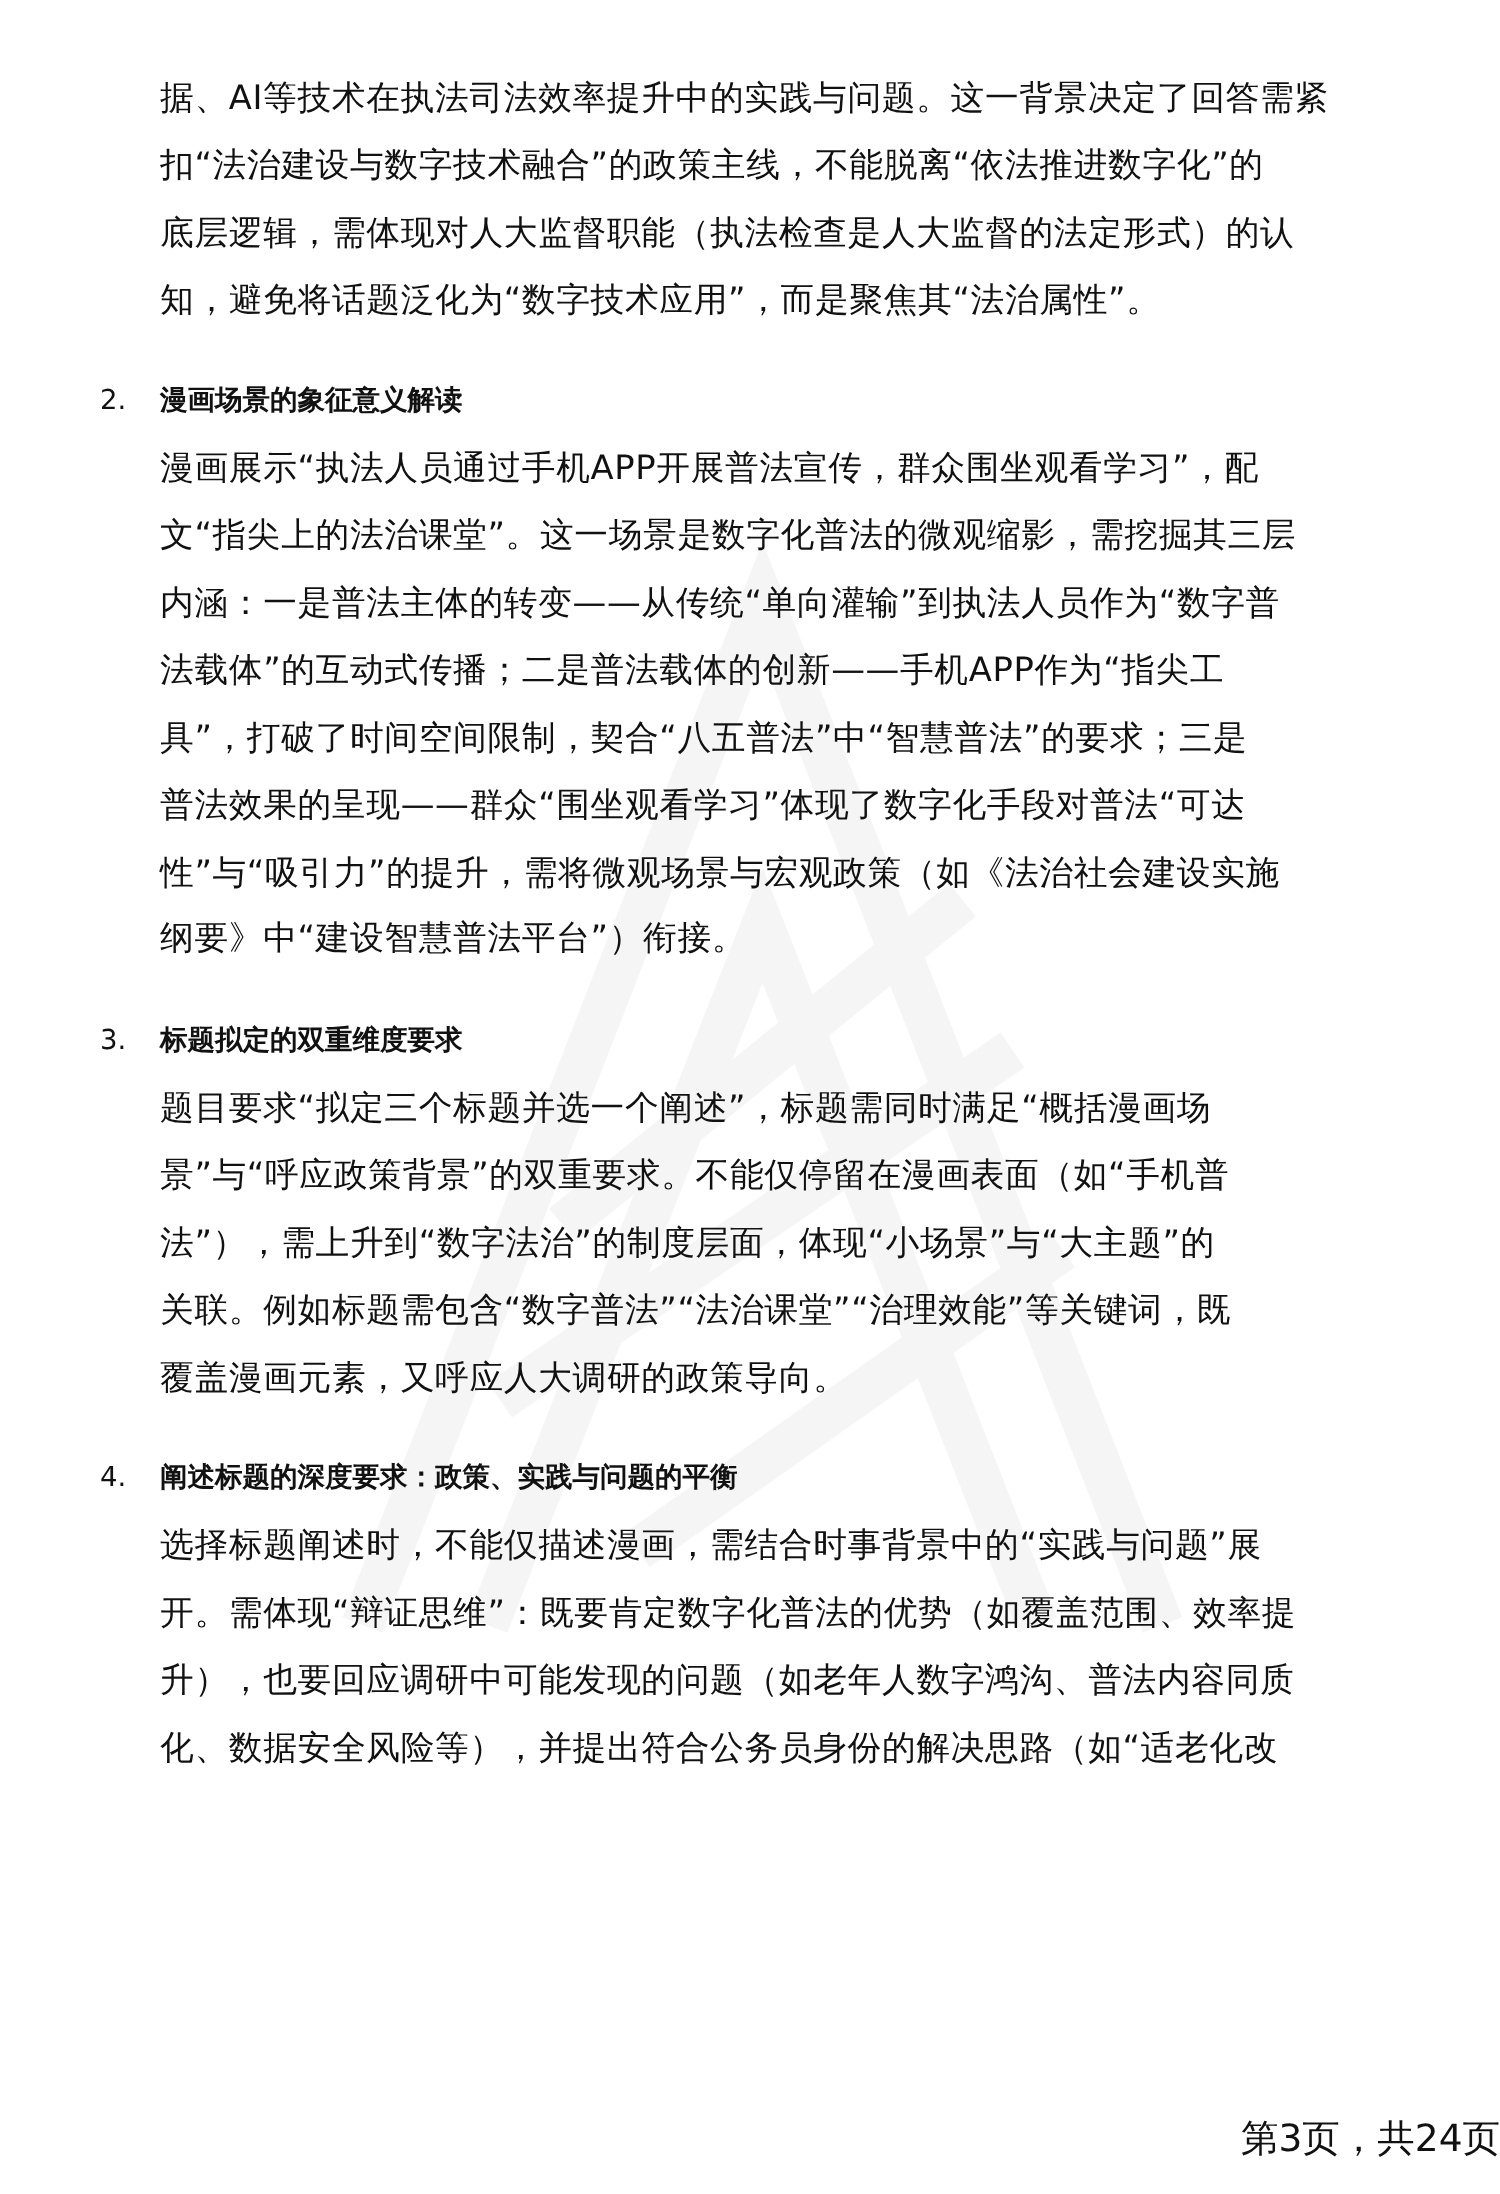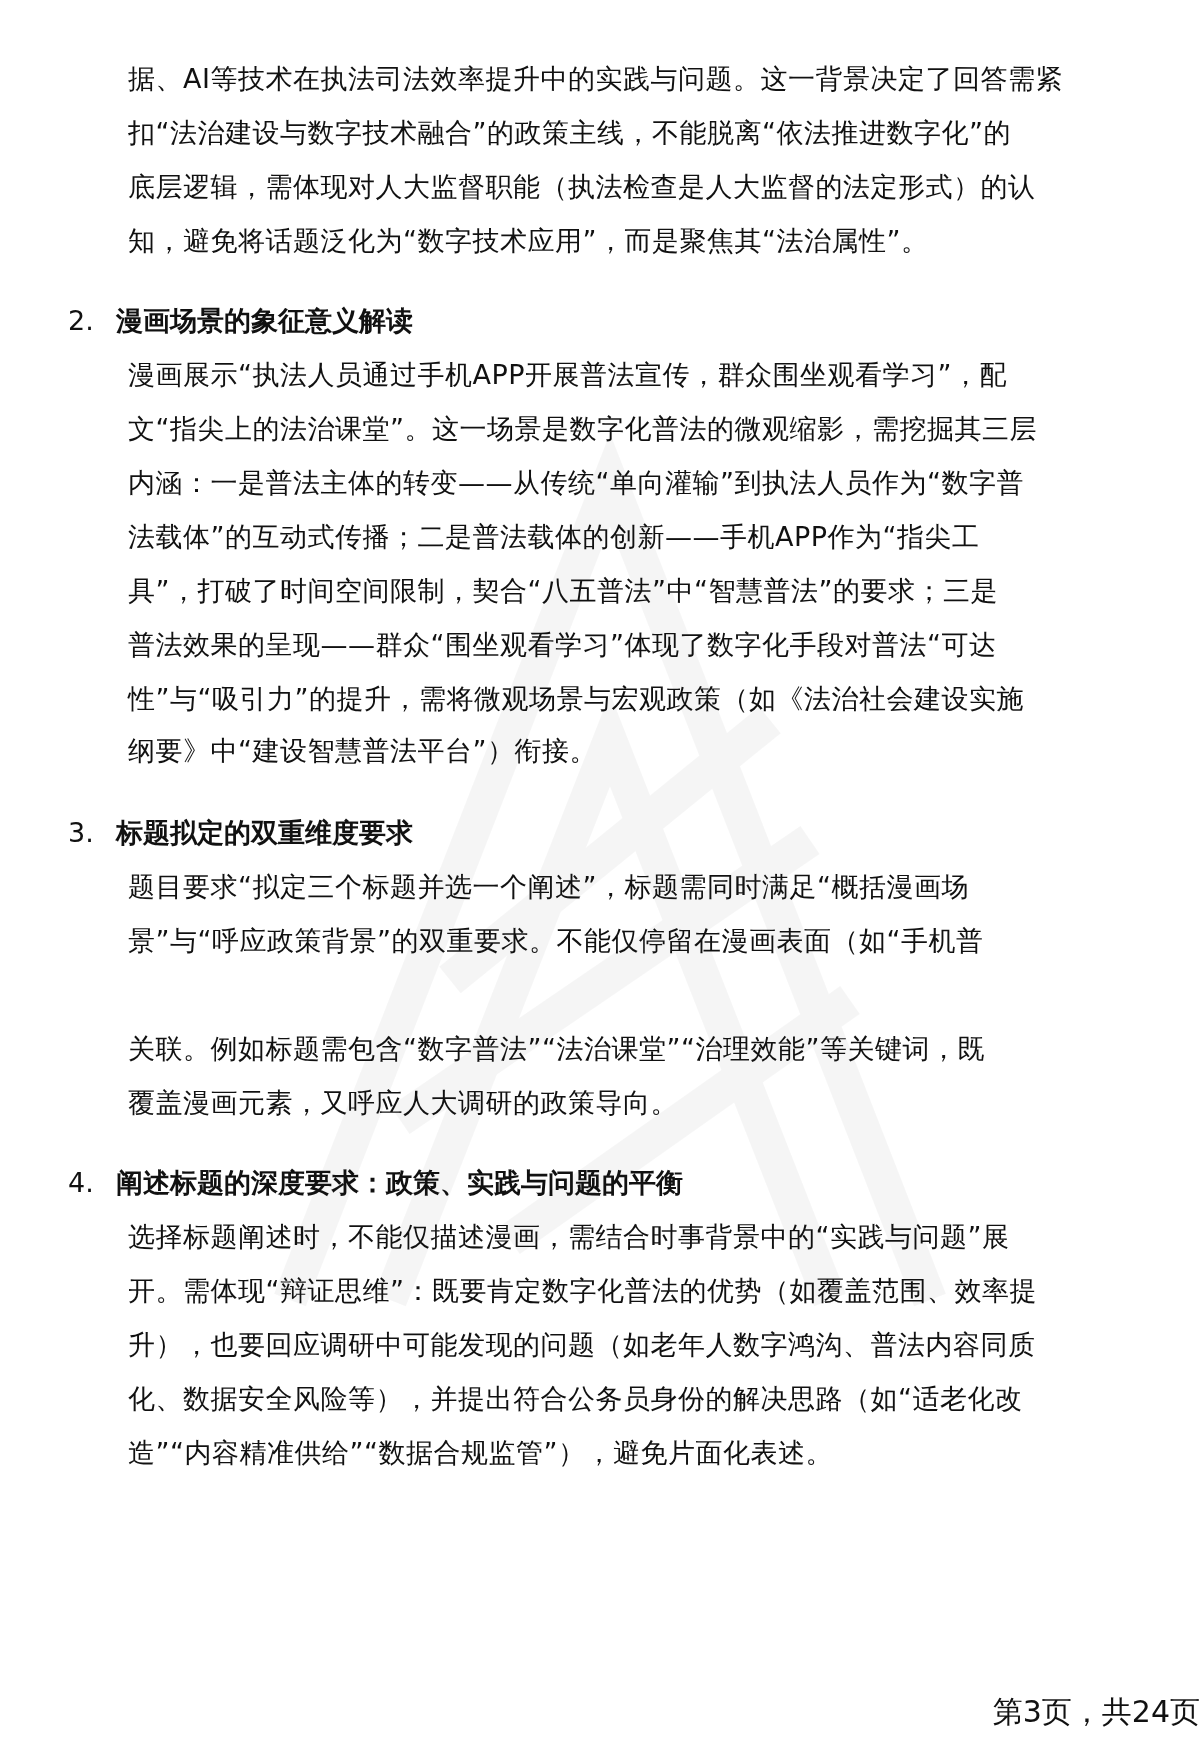--- a/index.html
+++ b/index.html
@@ -3,21 +3,21 @@
 <meta charset="utf-8">
 <style>
   html, body { margin: 0; padding: 0; background: #ffffff; }
   body { width: 1200px; height: 1755px; position: relative; overflow: hidden;
          font-family: "DejaVu Sans", "Liberation Sans", sans-serif; color: #111111; }
   .page { position: absolute; left: 0; top: 0; width: 1200px; height: 1755px; }
   .watermark { position: absolute; left: 250px; top: 420px; width: 720px; height: 900px;
                pointer-events: none; opacity: 0.09; }
   .line { position: absolute; left: 128px; font-size: 27px; line-height: 34px;
           white-space: nowrap; letter-spacing: 0.5px; }
-  .heading { position: absolute; left: 68px; font-size: 27px; line-height: 34px;
+  .heading { position: absolute; left: 80px; font-size: 22px; line-height: 34px;
              font-weight: bold; white-space: nowrap; }
   .heading .num { font-weight: normal; display: inline-block; width: 48px; }
   .footer { position: absolute; left: 0; width: 1200px; top: 1694px; text-align: right;
             font-size: 30px; line-height: 36px; }
 </style>
 </head>
 <body>
 
 <div class="page">
 
@@ -46,26 +46,26 @@
   <div class="line" style="top:574px">具”，打破了时间空间限制，契合“八五普法”中“智慧普法”的要求；三是</div>
   <div class="line" style="top:628px">普法效果的呈现——群众“围坐观看学习”体现了数字化手段对普法“可达</div>
   <div class="line" style="top:682px">性”与“吸引力”的提升，需将微观场景与宏观政策（如《法治社会建设实施</div>
   <div class="line" style="top:734px">纲要》中“建设智慧普法平台”）衔接。</div>
 
   <div class="heading" style="top:816px">
     <span class="num">3.</span><span>标题拟定的双重维度要求</span>
   </div>
   <div class="line" style="top:870px">题目要求“拟定三个标题并选一个阐述”，标题需同时满足“概括漫画场</div>
   <div class="line" style="top:924px">景”与“呼应政策背景”的双重要求。不能仅停留在漫画表面（如“手机普</div>
+  <div class="line" style="top:978px">法”），需上升到“数字法治”的制度层面，体现“小场景”与“大主题”的</div>
   <div class="line" style="top:1086px">覆盖漫画元素，又呼应人大调研的政策导向。</div>
   <div class="line" style="top:1032px">关联。例如标题需包含“数字普法”“法治课堂”“治理效能”等关键词，既</div>
 
   <div class="heading" style="top:1166px">
     <span class="num">4.</span><span>阐述标题的深度要求：政策、实践与问题的平衡</span>
   </div>
   <div class="line" style="top:1220px">选择标题阐述时，不能仅描述漫画，需结合时事背景中的“实践与问题”展</div>
   <div class="line" style="top:1274px">开。需体现“辩证思维”：既要肯定数字化普法的优势（如覆盖范围、效率提</div>
   <div class="line" style="top:1328px">升），也要回应调研中可能发现的问题（如老年人数字鸿沟、普法内容同质</div>
   <div class="line" style="top:1382px">化、数据安全风险等），并提出符合公务员身份的解决思路（如“适老化改</div>
-  <div class="line" style="top:1436px">造”“内容精准供给”“数据合规监管”），避免片面化表述。</div>
 
   <div class="footer">第3页，共24页</div>
 </div>
 
 </body></html>

